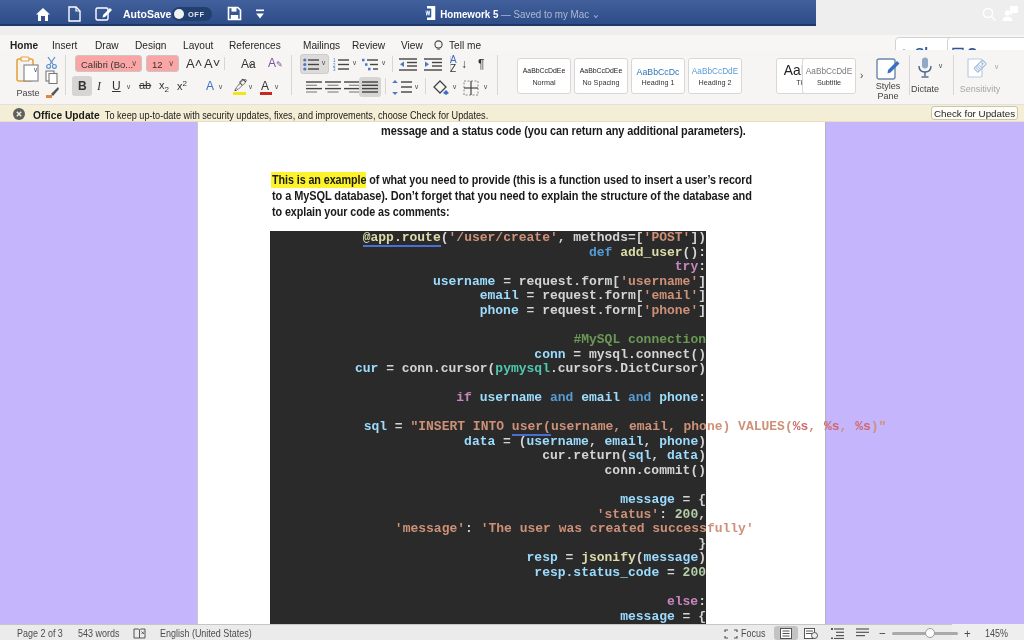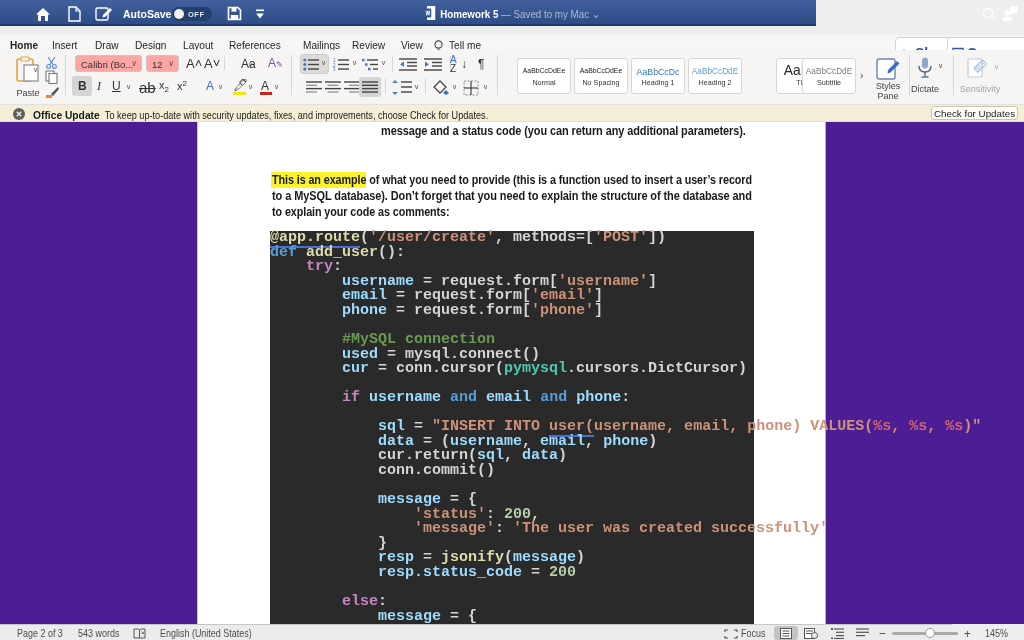--- a/index.html
+++ b/index.html
@@ -41,28 +41,28 @@
 
   
   .stybox { position:absolute; top:8px; width:54px; height:36px; background:#fff; border:1px solid #d9d7d5; border-radius:3px; text-align:center; }
   .stybox .sample { display:block; margin-top:7px; font-size:7.5px; color:#222; transform:scaleX(0.92); }
   .stybox .lbl { display:block; margin-top:3px; font-size:8px; color:#333; transform:scaleX(0.9); }
 
   
   #notice { position:absolute; left:0; top:105px; width:1024px; height:17px; background:#f5eed6; border-bottom:1px solid #e6dfc6; }
 
   
-  #docarea { position:absolute; left:0; top:122px; width:1024px; height:502px; background:#4c1d95; }
+  #docarea { position:absolute; left:0; top:122px; width:1024px; height:502px; background:#c4b5fd; }
   #page { position:absolute; left:197px; top:0; width:629px; height:502px; background:#fff;
      border-left:1px solid #c9c9c9; border-right:1px solid #b5b5b5; }
   .dtext { position:absolute; font-weight:bold; color:#1a1a1a; font-size:12.6px; letter-spacing:-0.1px; white-space:nowrap; transform:scaleX(0.856); transform-origin:0 0; }
 
   
-  #code { position:absolute; left:72px; top:109px; width:484px; height:393px; background:#2a2a2a; 
-     font-family:"Liberation Mono", monospace; font-size:15px; font-weight:bold; color:#d4d4d4; }
+  #code { position:absolute; left:72px; top:109px; width:436px; height:393px; background:#2a2a2a; 
+     font-family:"Liberation Mono", monospace; font-size:13px; font-weight:bold; color:#d4d4d4;text-align:right; }
   #code pre { font-family:inherit; line-height:14.56px; white-space:pre; margin-left:0px; margin-top:0px;}
   .kb{color:#569cd6}.kp{color:#c586c0}.v{color:#9cdcfe}.s{color:#ce9178}.f{color:#dcdcaa}
   .cm{color:#6a9955}.n{color:#b5cea8}.t{color:#4ec9b0}.fs{color:#d16969}
   .sq{text-decoration-style:wavy; text-decoration-color:#d33b2f; text-decoration-thickness:1px; text-underline-offset:1px;}
   .bu{border-bottom:2px solid #4a6fd4;}
 
   
   #statusbar { position:absolute; left:0; top:624px; width:952px; height:16px; background:#ebebeb; border-top:1px solid #c6c6c6; }
   .st { position:absolute; top:3px; font-size:10.2px; color:#4c4c4c; white-space:nowrap; transform:scaleX(0.88); transform-origin:0 0; }
 </style>
@@ -181,21 +181,21 @@
   <div class="sep" style="left:224px;top:7px;height:13px;"></div>
   <div class="glyph" style="left:241px;top:7px;text-align:center;">Aa</div>
   <div class="caret" style="left:248px;top:11px;">∨</div>
   <div class="glyph" style="left:268px;top:6px;color:#7a52a0;">A<span style="font-size:8px;">✎</span></div>
 
   <div class="chip" style="left:72px;top:26px;width:20px;height:20px;background:#d7d5d3;"></div>
   <div class="glyph" style="left:78px;top:29px;font-weight:bold;">B</div>
   <div class="glyph" style="left:97px;top:29px;font-style:italic;font-family:'Liberation Serif';">I</div>
   <div class="glyph" style="left:112px;top:29px;text-decoration:underline;">U</div>
   <div class="caret" style="left:126px;top:33px;">∨</div>
-  <div class="glyph" style="left:139px;top:29px;font-size:15px;text-decoration:line-through;">ab</div>
+  <div class="glyph" style="left:139px;top:29px;font-size:11px;text-decoration:line-through;">ab</div>
   <div class="glyph" style="left:159px;top:29px;font-size:11px;">x<span style="font-size:8px;vertical-align:-3px;">2</span></div>
   <div class="glyph" style="left:177px;top:29px;font-size:11px;">x<span style="font-size:8px;vertical-align:4px;">2</span></div>
   <div class="glyph" style="left:206px;top:29px;color:#3b6fc4;">A</div>
   <div class="caret" style="left:218px;top:33px;">∨</div>
   <div class="glyph" style="left:233px;top:28px;">🖊</div>
   <div style="position:absolute;left:233px;top:42px;width:13px;height:3px;background:#f3e41c;"></div>
   <div class="caret" style="left:248px;top:33px;">∨</div>
   <div class="glyph" style="left:261px;top:29px;">A</div>
   <div style="position:absolute;left:260px;top:42px;width:12px;height:3px;background:#c42b1c;"></div>
   <div class="caret" style="left:274px;top:33px;">∨</div>
@@ -375,21 +375,21 @@
 
     <div id="code">
         <pre><span class="f bu">@app.route</span>(<span class="s">'/user/create'</span>, methods=[<span class="s">'POST'</span>])
 <span class="kb">def</span> <span class="f sq">add_user</span>():
     <span class="kp">try</span>:
         <span class="v">username</span> = <span class="sq">request.form</span>[<span class="s">'username'</span>]
         <span class="v">email</span> = <span class="sq">request.form</span>[<span class="s">'email'</span>]
         <span class="v">phone</span> = <span class="sq">request.form</span>[<span class="s">'phone'</span>]
 
         <span class="cm">#MySQL connection</span>
-        <span class="v">used</span> = <span class="sq">mysql.connect</span>()
+        <span class="v">conn</span> = <span class="sq">mysql.connect</span>()
         <span class="v">cur</span> = conn.cursor(<span class="t">pymysql</span>.cursors.DictCursor)
 
         <span class="kp">if</span> <span class="v">username</span> <span class="kb">and</span> <span class="v">email</span> <span class="kb">and</span> <span class="v">phone</span>:
 
             <span class="v sq">sql</span> = <span class="s">"INSERT INTO <span class="bu">user(</span>username, email, phone) VALUES(<span class="fs">%s</span>, <span class="fs">%s</span>, <span class="fs">%s</span>)"</span>
             <span class="v">data</span> = (<span class="v">username</span>, <span class="v">email</span>, <span class="v">phone</span>)
             <span class="sq">cur.return</span>(<span class="v sq">sql</span>, <span class="v">data</span>)
             <span class="sq">conn.commit</span>()
 
             <span class="v">message</span> = {

